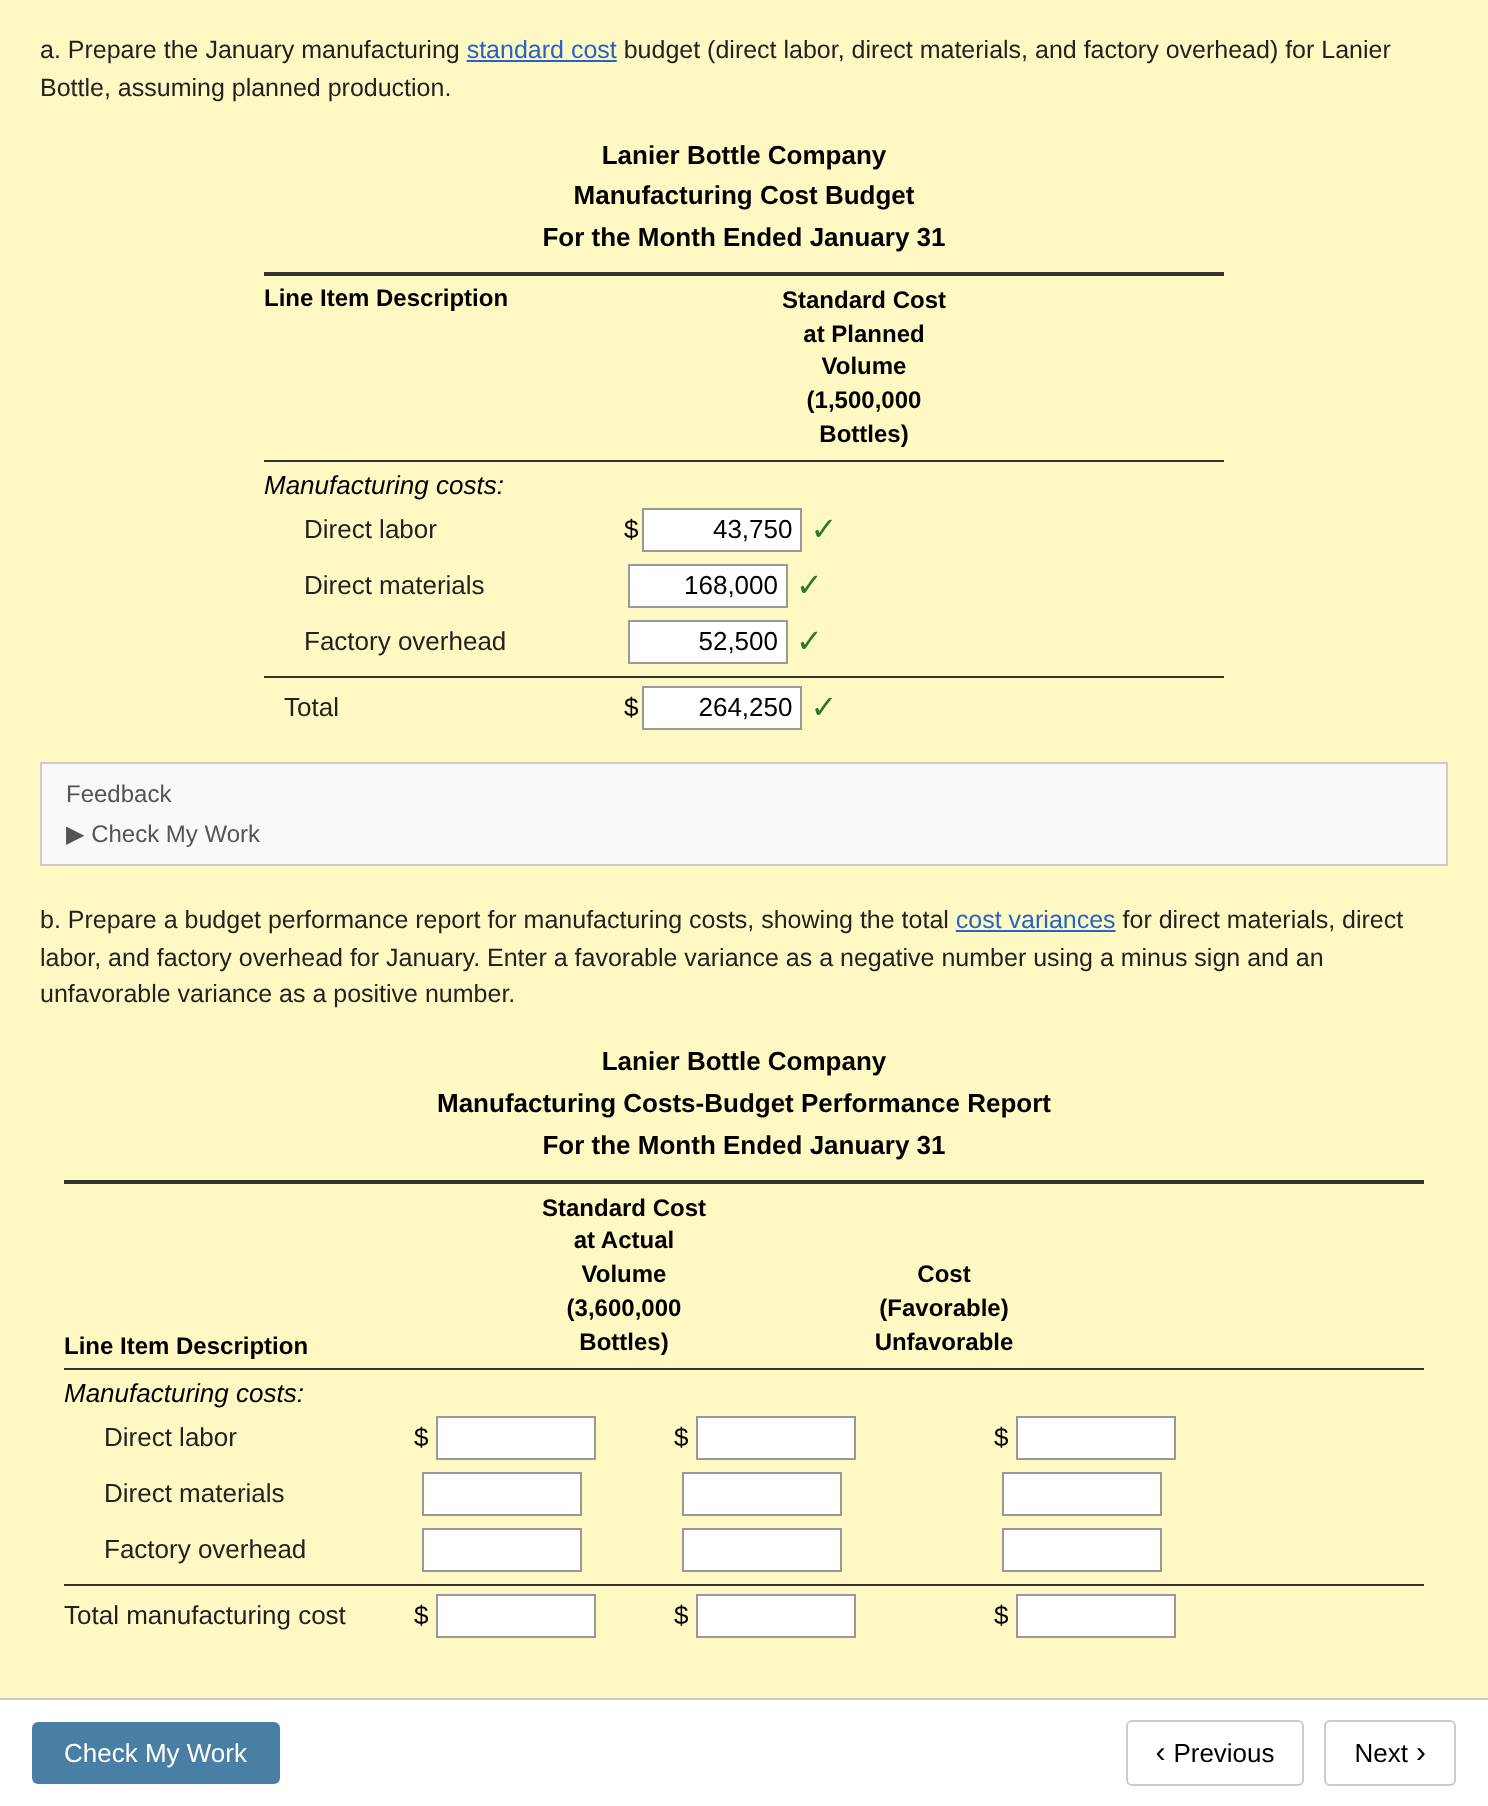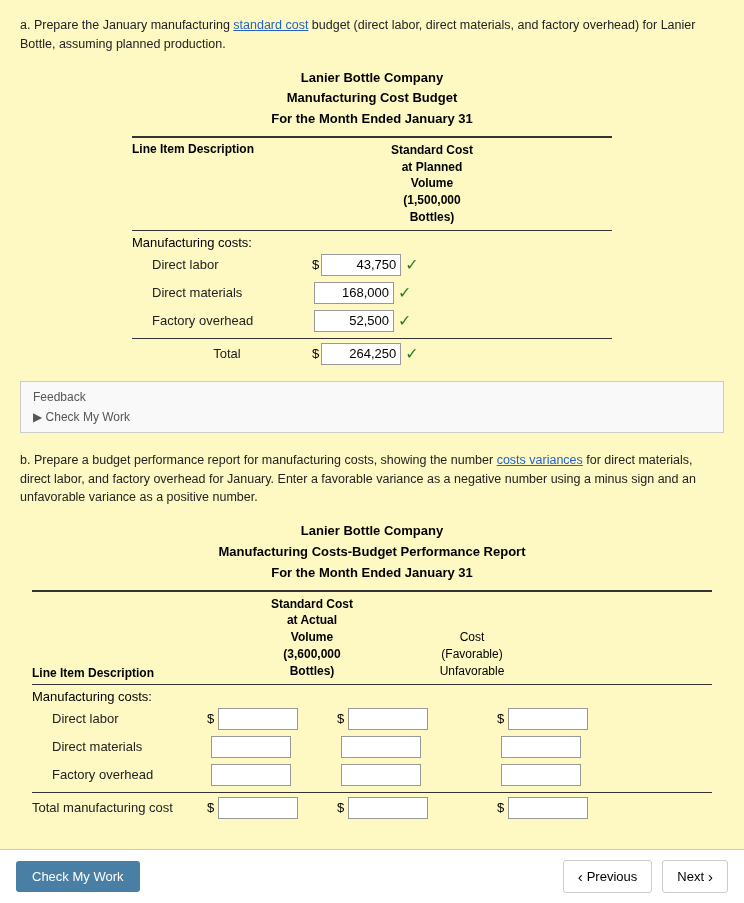--- a/index.html
+++ b/index.html
@@ -66,21 +66,20 @@
       width: 180px;
       font-size: 13px;
       color: #222;
     }
     .row-label.indented {
       padding-left: 20px;
     }
     .row-label.total-label {
       padding-left: 10px;
       font-weight: normal;
-      text-align: center;
     }
     .dollar-sign {
       font-size: 13px;
       margin-right: 2px;
     }
     .input-box {
       border: 1px solid #999;
       height: 22px;
       width: 80px;
       text-align: right;
@@ -93,20 +92,21 @@
     }
     .check-mark {
       color: #2a7a2a;
       font-size: 16px;
       margin-left: 4px;
     }
     .mfg-costs-label {
       font-size: 13px;
       margin-bottom: 4px;
       margin-top: 4px;
+      font-style: italic;
     }
     .total-row {
       display: flex;
       align-items: center;
       border-top: 1px solid #333;
       padding-top: 4px;
       margin-top: 2px;
     }
     .feedback-box {
       border: 1px solid #ccc;
@@ -169,21 +169,21 @@
     .col-b-std {
       width: 160px;
       text-align: center;
       font-weight: bold;
       font-size: 12px;
       line-height: 1.4;
     }
     .col-b-variance {
       width: 160px;
       text-align: center;
-      font-weight: normal;
+      font-weight: bold;
       font-size: 12px;
       line-height: 1.4;
     }
     .data-row-b {
       display: flex;
       align-items: center;
       margin-bottom: 6px;
     }
     .row-b-label {
       width: 175px;
@@ -332,21 +332,21 @@
   </div>
 
   <div class="feedback-box">
     <div class="feedback-label">Feedback</div>
     <div class="check-my-work-link">Check My Work</div>
   </div>
 
   <div class="section-b">
 
     <p class="section-b-text">
-      <span>b. Prepare a budget performance report for manufacturing costs, showing the number </span><span class="highlight">costs variances</span><span> for direct materials, direct labor, and factory overhead for January. Enter a favorable variance as a negative number using a minus sign and an unfavorable variance as a positive number.</span>
+      <span>b. Prepare a budget performance report for manufacturing costs, showing the total </span><span class="highlight">cost variances</span><span> for direct materials, direct labor, and factory overhead for January. Enter a favorable variance as a negative number using a minus sign and an unfavorable variance as a positive number.</span>
     </p>
 
     <div class="section-title">
       <div>Lanier Bottle Company</div>
       <div>Manufacturing Costs-Budget Performance Report</div>
       <div>For the Month Ended January 31</div>
     </div>
 
     <div class="table-b-container">
 

